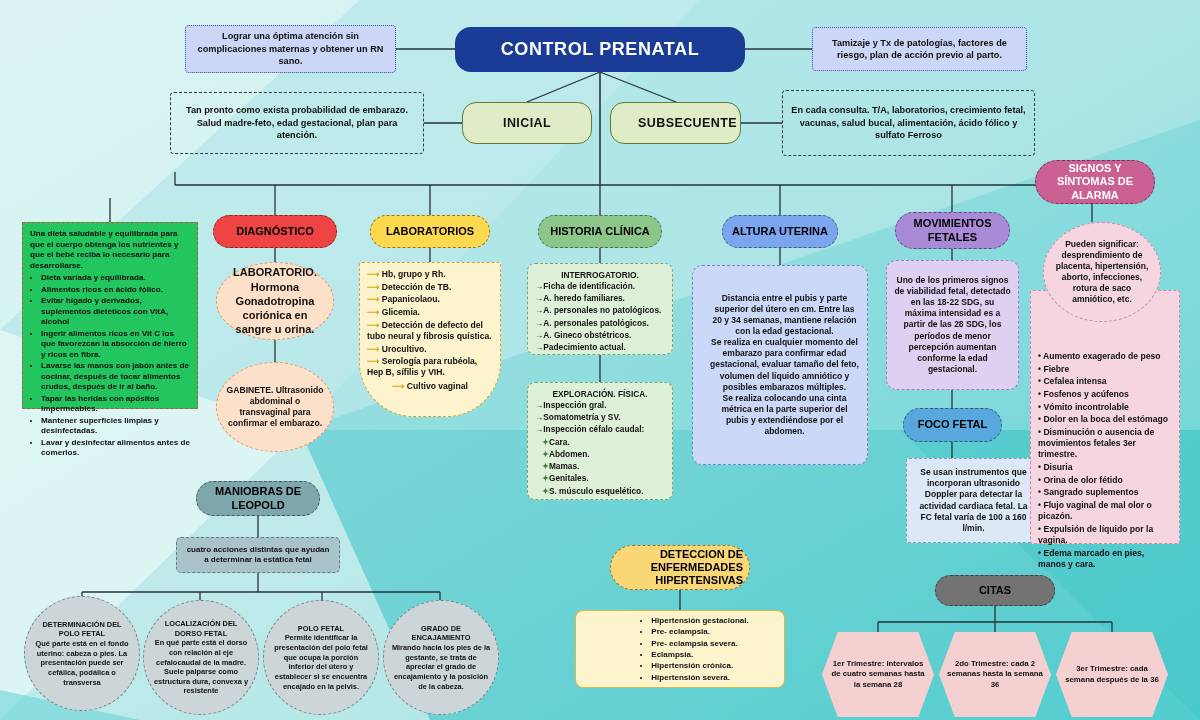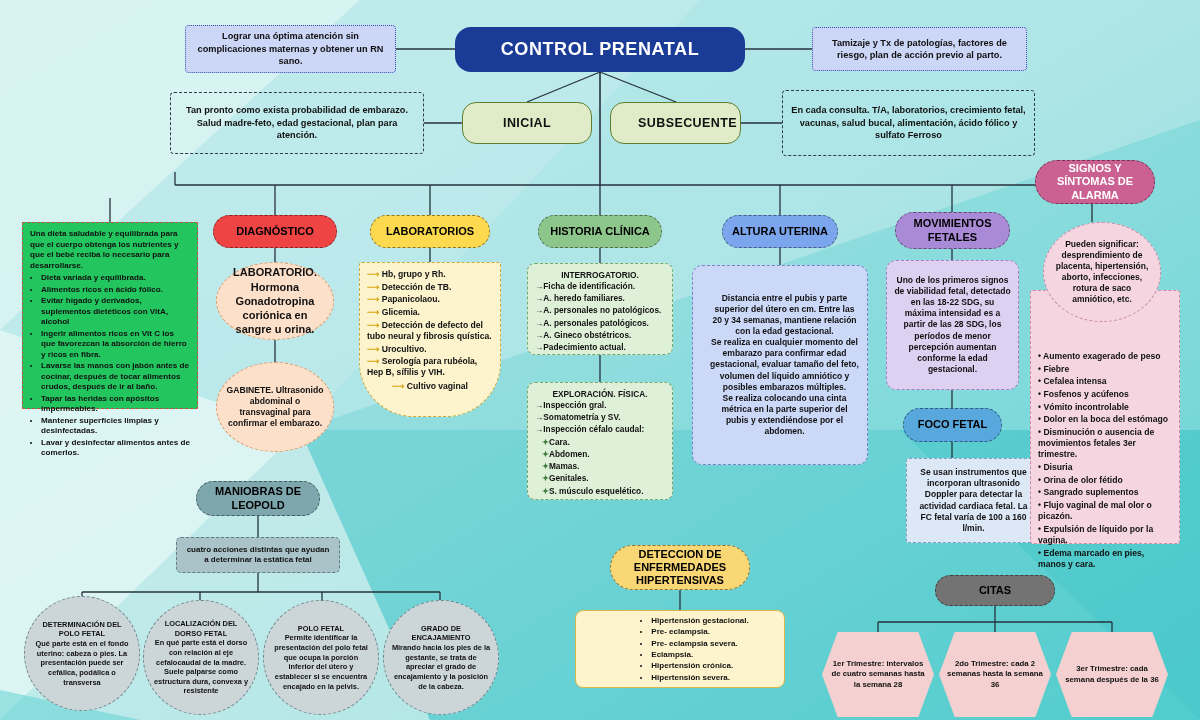--- a/index.html
+++ b/index.html
@@ -311,21 +311,21 @@
       <div>Permite identificar la presentación del polo fetal que ocupa la porción inferior del útero y establecer si se encuentra encajado en la pelvis.</div>
     </div>
   </div>
   <div class="node body center ellipse" style="left:383px;top:600px;width:116px;height:115px;background:#ccd5d8;border:1.2px dashed #6d868c;font-size:7.4px;">
     <div>
       <div>GRADO DE ENCAJAMIENTO</div>
       <div>Mirando hacia los pies de la gestante, se trata de apreciar el grado de encajamiento y la posición de la cabeza.</div>
     </div>
   </div>
 
-  <div class="node cat" style="left:610px;top:545px;width:140px;height:45px;background:#fad775;">
+  <div class="node cat" style="left:610px;top:545px;width:140px;height:45px;background:#fad775;text-align:right;">
     <span class="lbl">DETECCION DE ENFERMEDADES HIPERTENSIVAS</span>
   </div>
   <div class="node body" style="left:575px;top:610px;width:210px;height:78px;background:#fdf3cc;border:1.3px solid #d8b84a;border-radius:8px;align-items:center;font-size:8px;">
     <ul class="ul" style="margin-left:40px;">
       <li>Hipertensión gestacional.</li>
       <li>Pre- eclampsia.</li>
       <li>Pre- eclampsia severa.</li>
       <li>Eclampsia.</li>
       <li>Hipertensión crónica.</li>
       <li>Hipertensión severa.</li>

